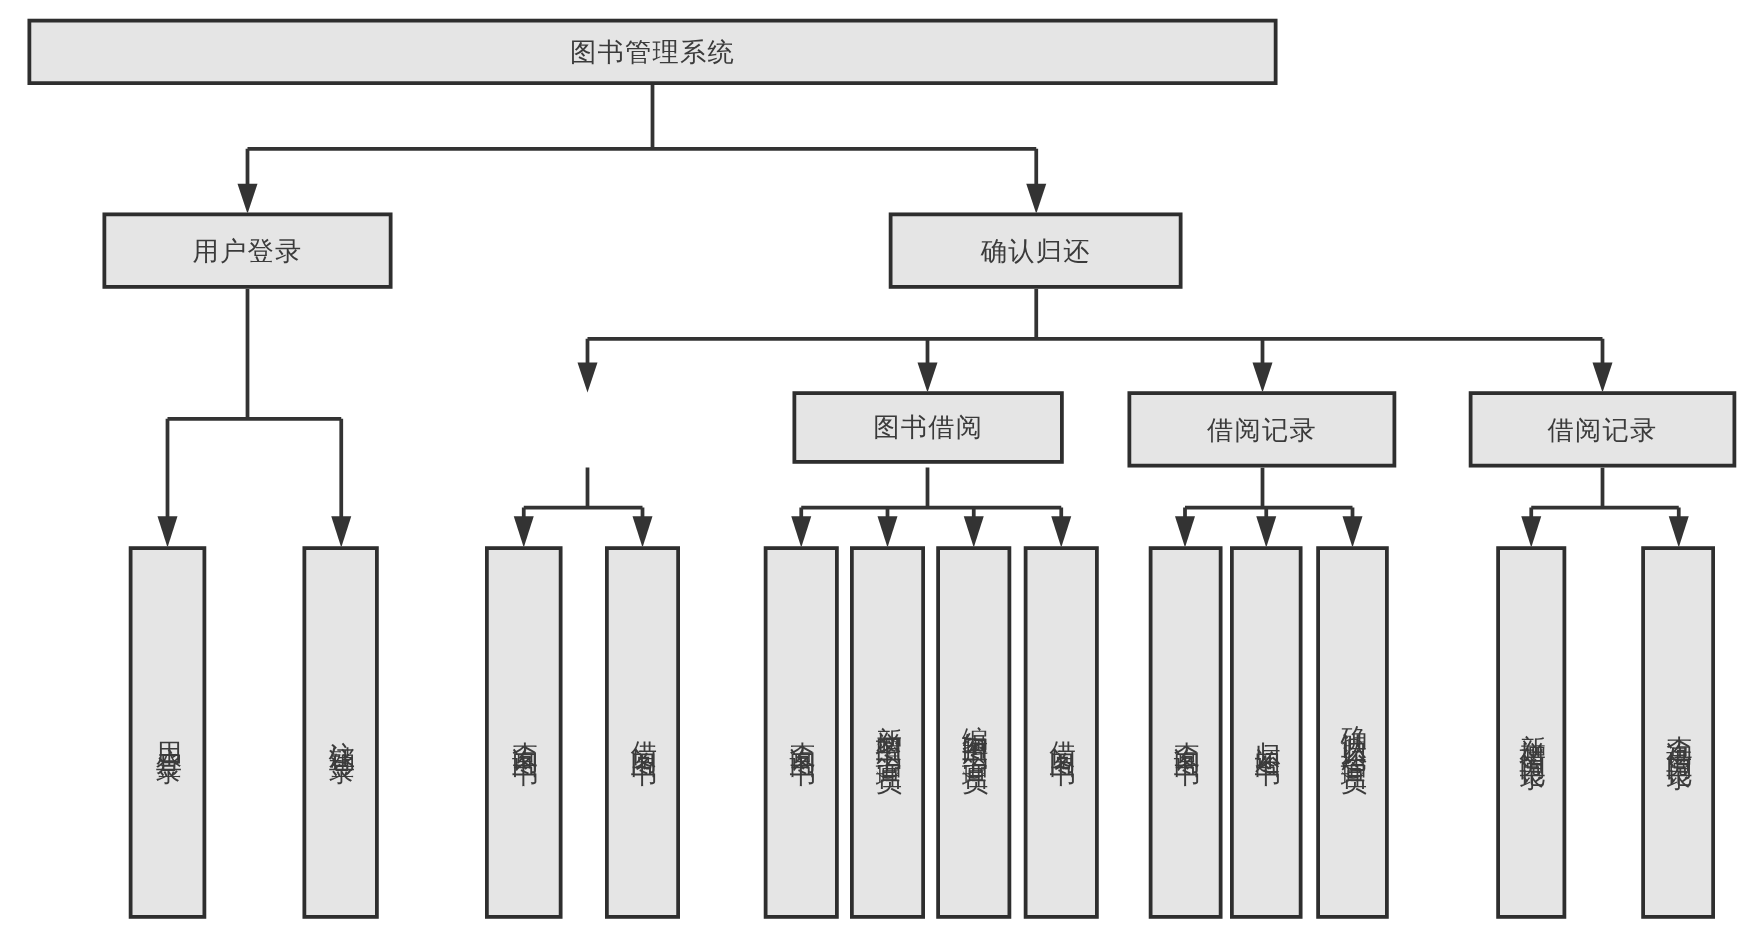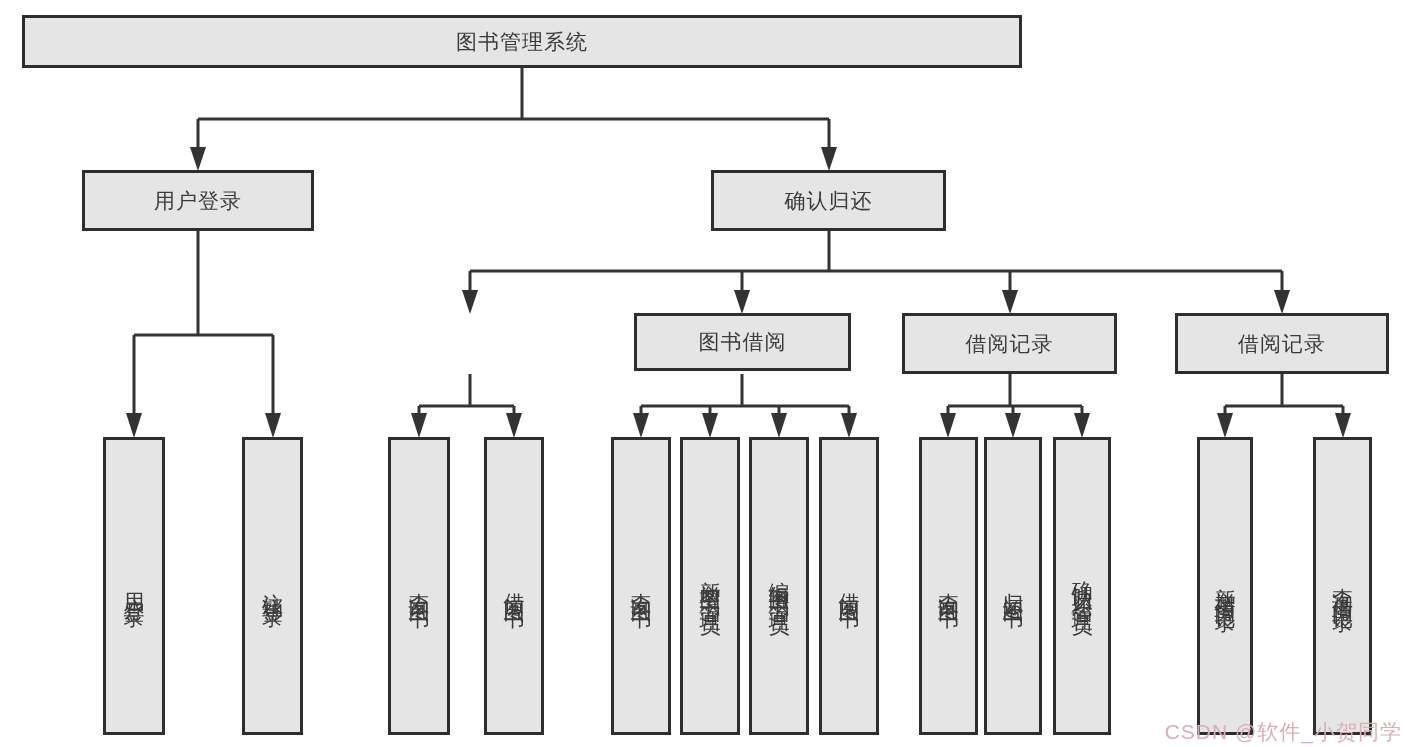--- a/index.html
+++ b/index.html
@@ -150,15 +150,14 @@
     <span>确认归还（管理员）</span>
   </div>
 
   <div class="box v" style="left:1197px; top:437px; width:56px; height:298px;">
     <span>新增借阅记录</span>
   </div>
   <div class="box v" style="left:1313px; top:437px; width:59px; height:298px;">
     <span>查询借阅记录</span>
   </div>
 
-  <div class="watermark">CSDN @软件_小贺同学</div>
 
 </div>
 
 </body></html>

